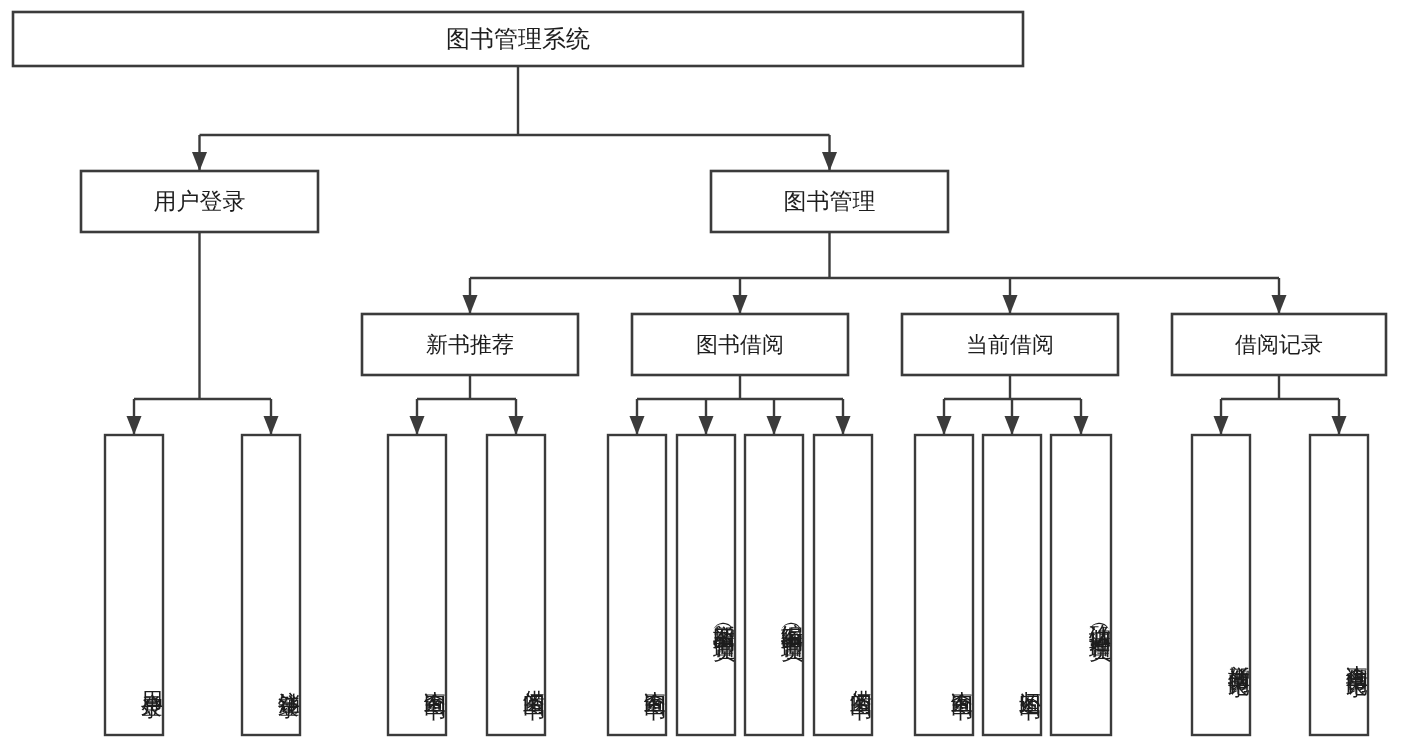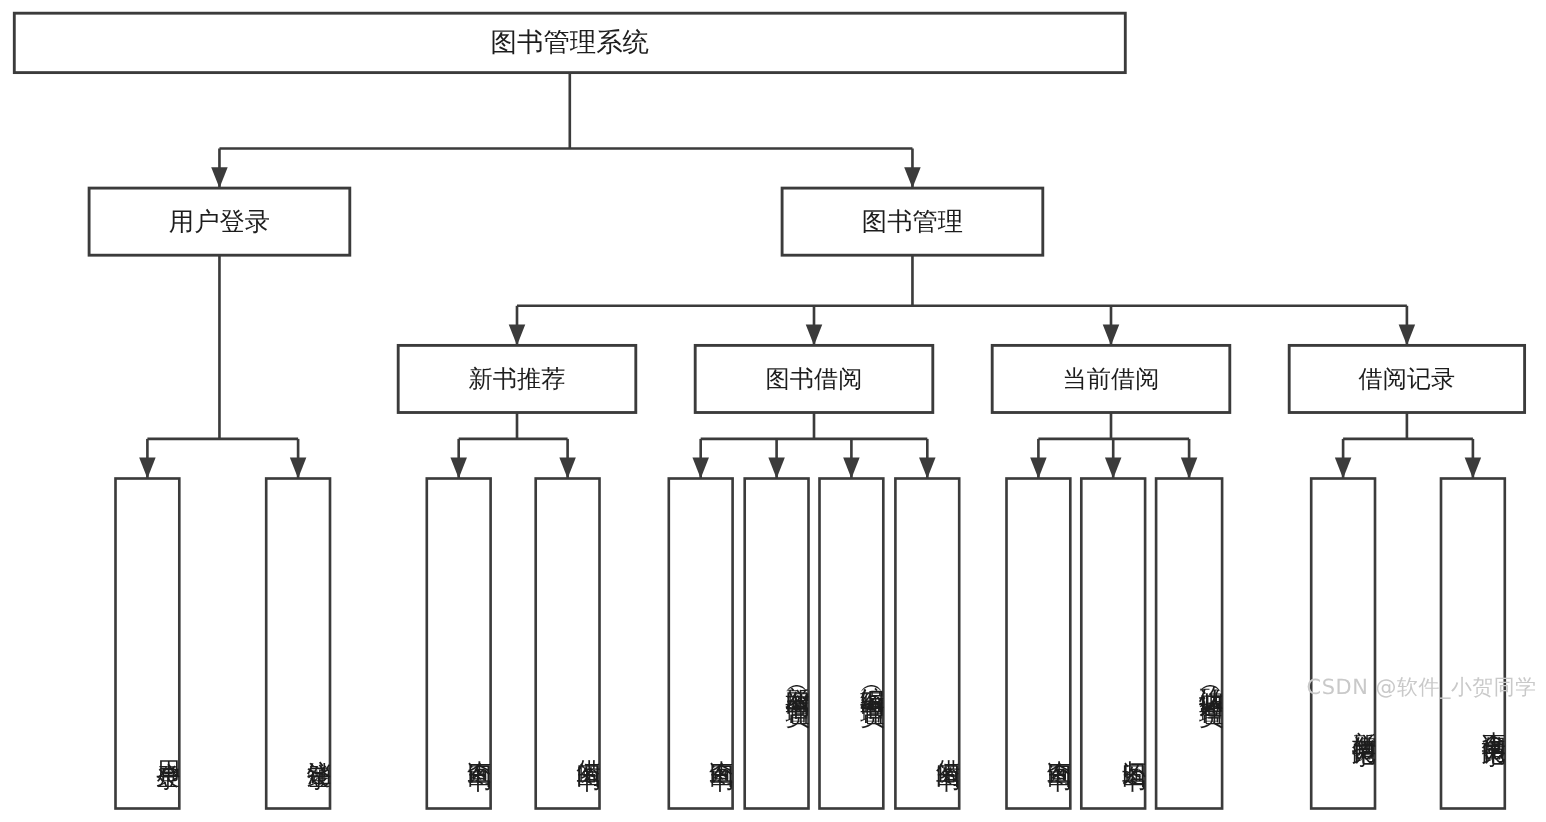--- a/index.html
+++ b/index.html
@@ -211,15 +211,14 @@
         <span>确认归还（管理员）</span>
       </div>
       <div class="vert-label" style="left: 1192px; top: 447px; width: 58px; height: 280px; padding-top: 67px;">
         <span>新增借阅记录</span>
       </div>
       <div class="vert-label" style="left: 1310px; top: 447px; width: 58px; height: 280px; padding-top: 67px;">
         <span>查询借阅记录</span>
       </div>
     </div>
 
-  <div id="watermark">CSDN @软件_小贺同学</div>
 
 </div>
 
 </body></html>

